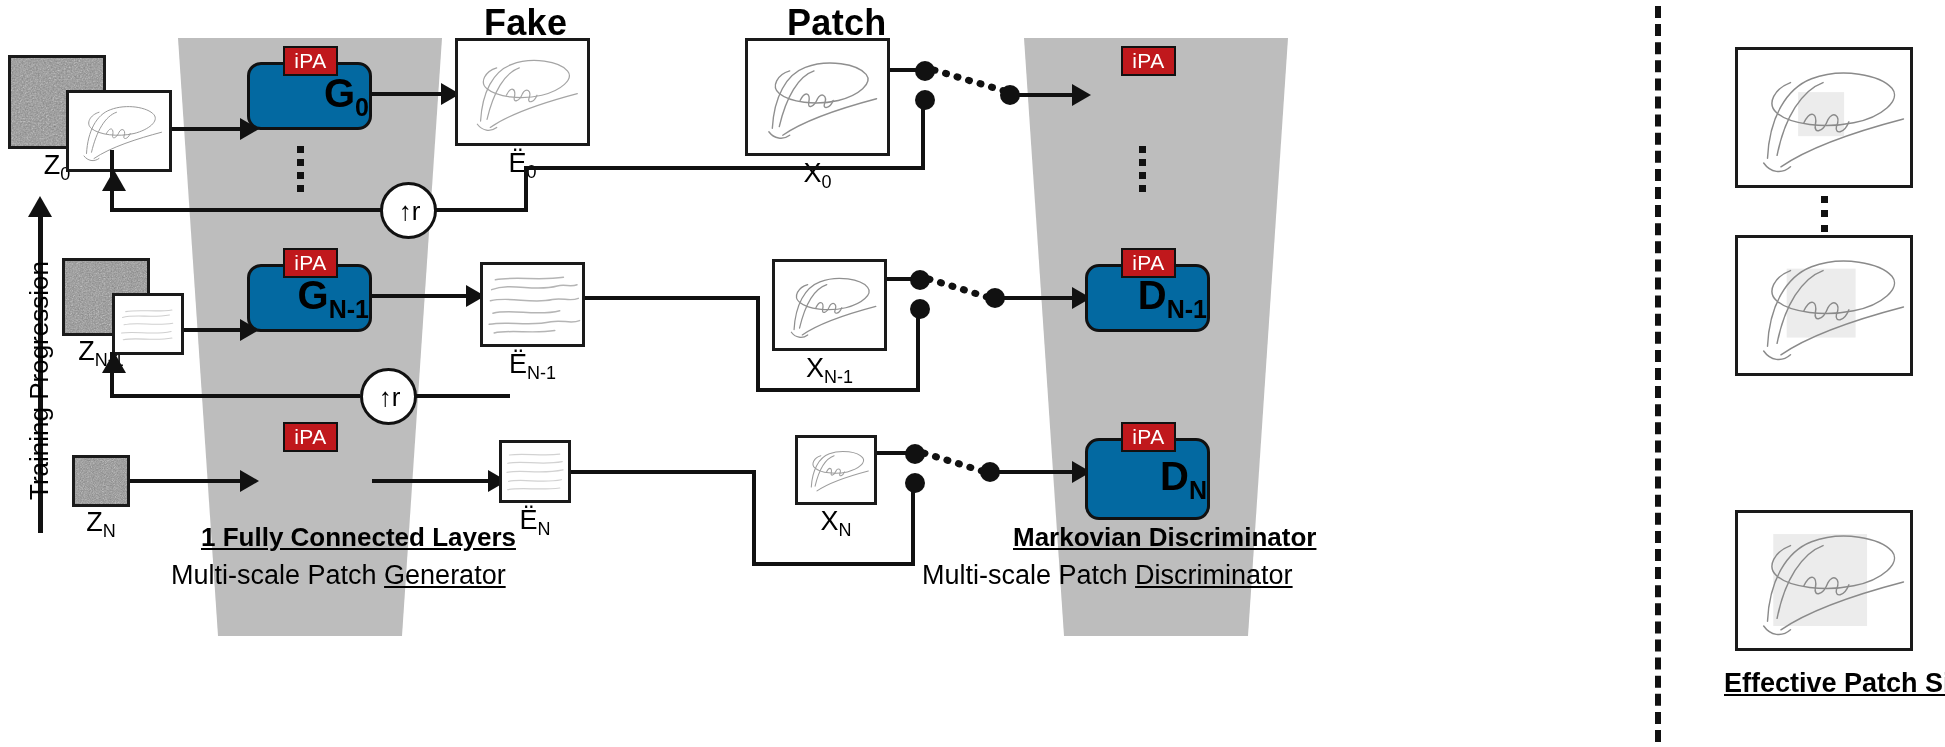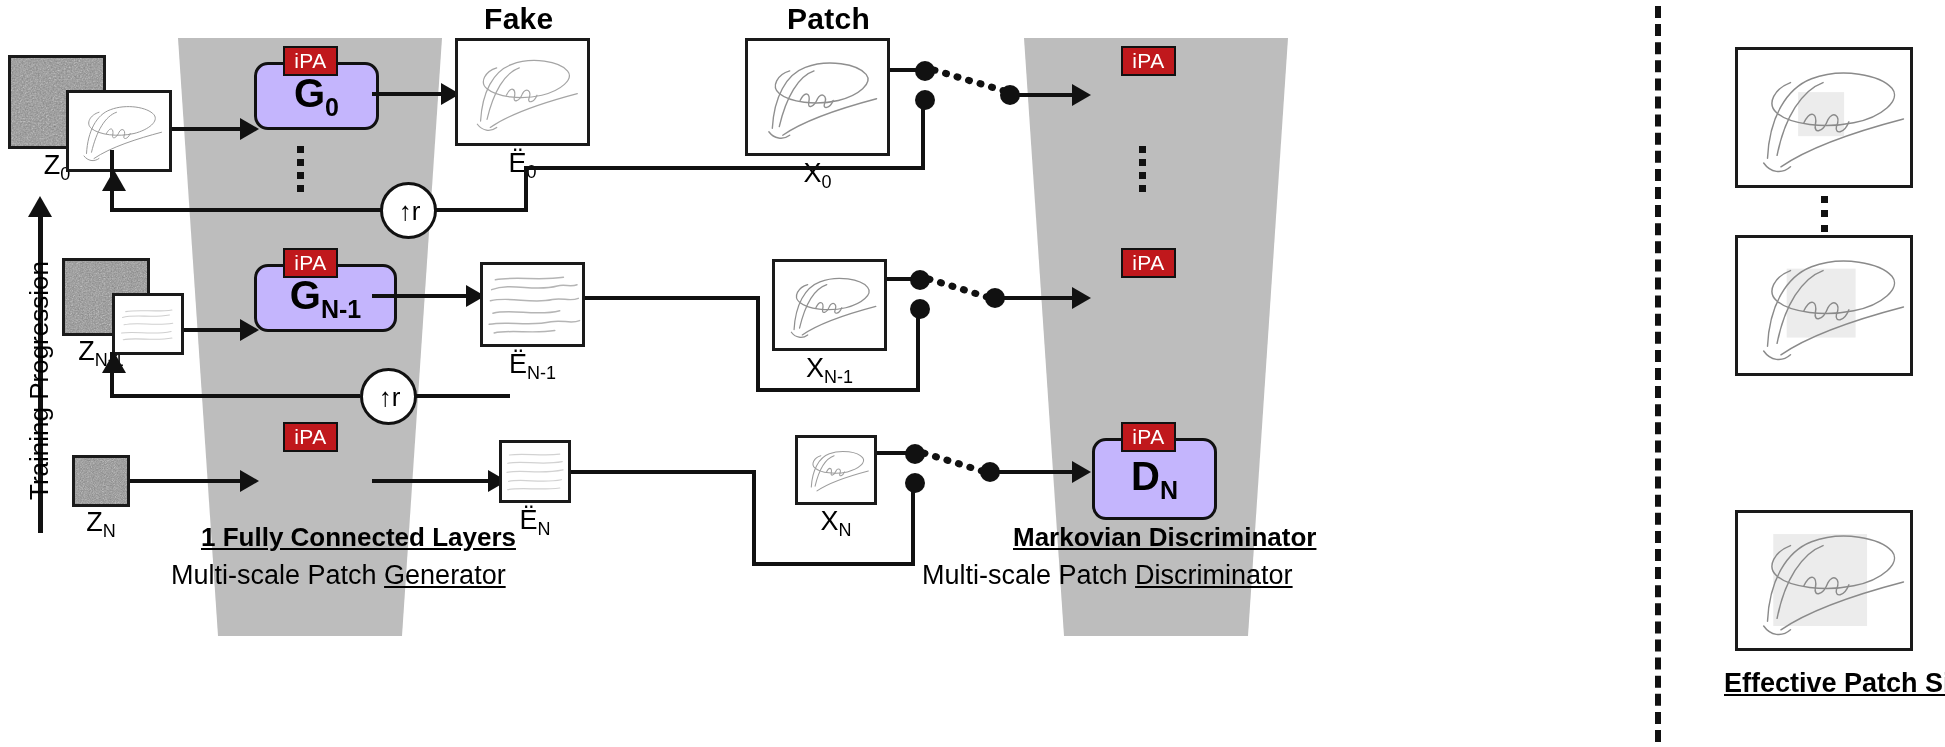--- a/index.html
+++ b/index.html
@@ -1,29 +1,29 @@
 <!DOCTYPE html>
 <html><head>
 <meta charset="utf-8">
 <style>
   html,body{margin:0;padding:0;background:#fff;}
   body{width:1945px;height:747px;font-family:"Liberation Sans",sans-serif;color:#000;overflow:hidden;}
   #stage{position:relative;width:1945px;height:747px;}
   .abs{position:absolute;}
 
   
-  .hdr{font-weight:bold;font-size:30px;letter-spacing:.3px;}
+  .hdr{font-weight:bold;font-size:36px;letter-spacing:.3px;}
   .imgbox{box-sizing:border-box;border:3px solid #1a1a1a;background:#fff;overflow:hidden;}
   .noisebox{box-sizing:border-box;border:3px solid #1a1a1a;}
   .cap{font-size:27px;white-space:nowrap;text-align:center;}
   .cap sub{font-size:18px;}
 
   
-  .module{box-sizing:border-box;border:3px solid #111;border-radius:14px;background:#c4b5fd;
-          display:flex;align-items:center;justify-content:center;margin-left:7px;}
+  .module{box-sizing:border-box;border:3px solid #111;border-radius:14px;background:#0369a1;
+          display:flex;align-items:center;justify-content:flex-end;}
   .module .lbl{font-weight:bold;font-size:40px;line-height:1;}
   .module .lbl sub{font-size:25px;font-weight:bold;}
   .ipa{box-sizing:border-box;background:#c0181c;border:2px solid #111;color:#fff;
        font-size:21px;font-weight:500;display:flex;align-items:center;justify-content:center;
        letter-spacing:.5px;}
 
   
   .hline{background:#111;height:4px;}
   .vline{background:#111;width:4px;}
   .dot{background:#111;border-radius:50%;}
@@ -194,21 +194,21 @@
         <path d="M16 82 C48 76 92 88 136 78"></path>
         <path d="M26 30 C60 24 100 32 138 26"></path>
         <path d="M20 98 C54 92 96 102 138 94"></path>
       </g>
     </svg>
   </div>
 
   <div class="abs hline" style="left:184px;top:328px;width:58px;"></div>
   <div class="abs arrowR" style="left:240px;top:319px;"></div>
 
-  <div class="abs module" style="left:247px;top:264px;width:143px;height:68px;">
+  <div class="abs module" style="left:247px;top:264px;width:125px;height:68px;">
     <span class="lbl"><span>G</span><sub>N-1</sub></span>
   </div>
   <div class="abs ipa" style="left:283px;top:248px;width:55px;height:30px;">iPA</div>
 
   <div class="abs hline" style="left:372px;top:294px;width:100px;"></div>
   <div class="abs arrowR" style="left:466px;top:285px;"></div>
 
   <div class="abs imgbox" style="left:480px;top:262px;width:105px;height:85px;">
     <svg class="sig" viewBox="0 0 160 120">
       <g fill="none" stroke="#b5b5b5" stroke-width="2.4" stroke-linecap="round">
@@ -239,20 +239,23 @@
   <div class="abs hline" style="left:887px;top:277px;width:28px;"></div>
   <div class="abs dot" style="left:910px;top:270px;width:20px;height:20px;"></div>
   <div class="abs dot" style="left:910px;top:299px;width:20px;height:20px;"></div>
   <svg class="abs" style="left:925px;top:267px;" width="80" height="50">
     <line x1="4" y1="12" x2="62" y2="30" stroke="#111" stroke-width="7" stroke-linecap="round" stroke-dasharray="1 11"></line>
   </svg>
   <div class="abs dot" style="left:985px;top:288px;width:20px;height:20px;"></div>
   <div class="abs hline" style="left:1003px;top:296px;width:75px;"></div>
   <div class="abs arrowR" style="left:1072px;top:287px;"></div>
 
+  <div class="abs module" style="left:1085px;top:264px;width:125px;height:68px;">
+    <span class="lbl"><span>D</span><sub>N-1</sub></span>
+  </div>
   <div class="abs ipa" style="left:1121px;top:248px;width:55px;height:30px;">iPA</div>
 
   <div class="abs hline" style="left:585px;top:296px;width:175px;"></div>
   <div class="abs vline" style="left:756px;top:296px;height:96px;"></div>
   <div class="abs hline" style="left:756px;top:388px;width:164px;"></div>
   <div class="abs vline" style="left:916px;top:317px;height:73px;"></div>
 
   <div class="abs hline" style="left:110px;top:394px;width:250px;"></div>
   <div class="abs vline" style="left:110px;top:352px;height:44px;"></div>
   <div class="abs arrowU" style="left:102px;top:352px;"></div>

